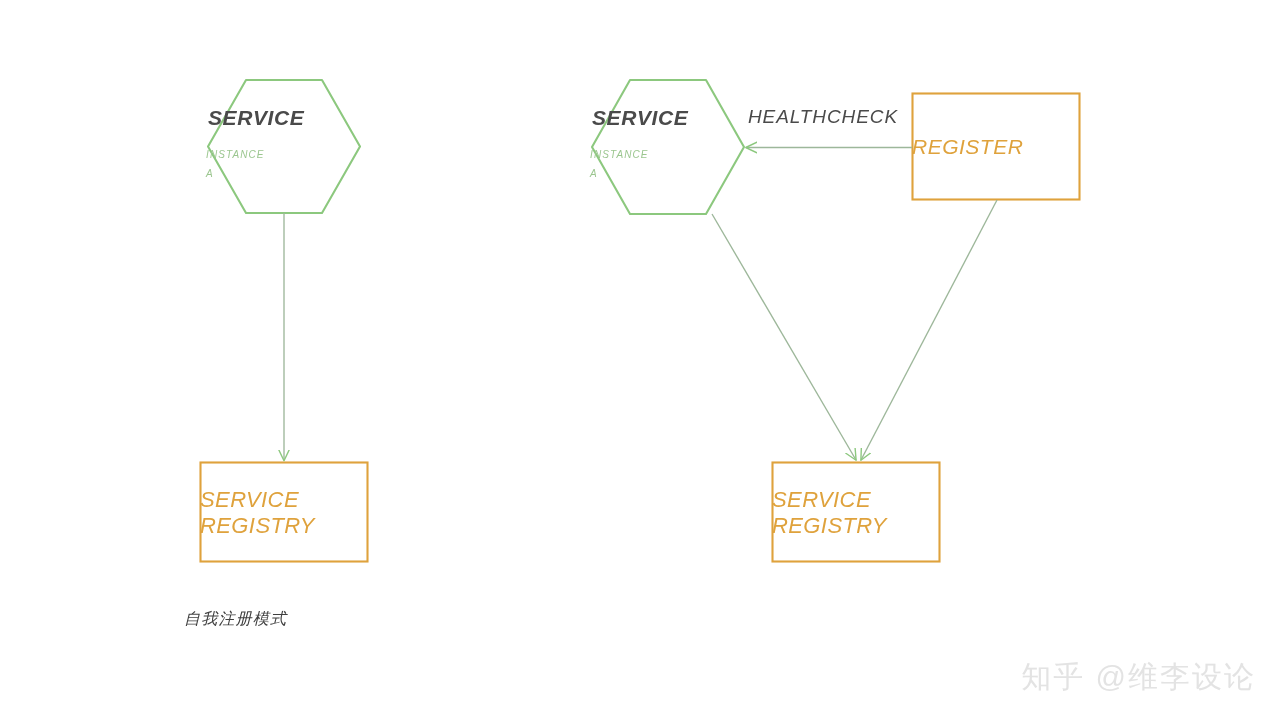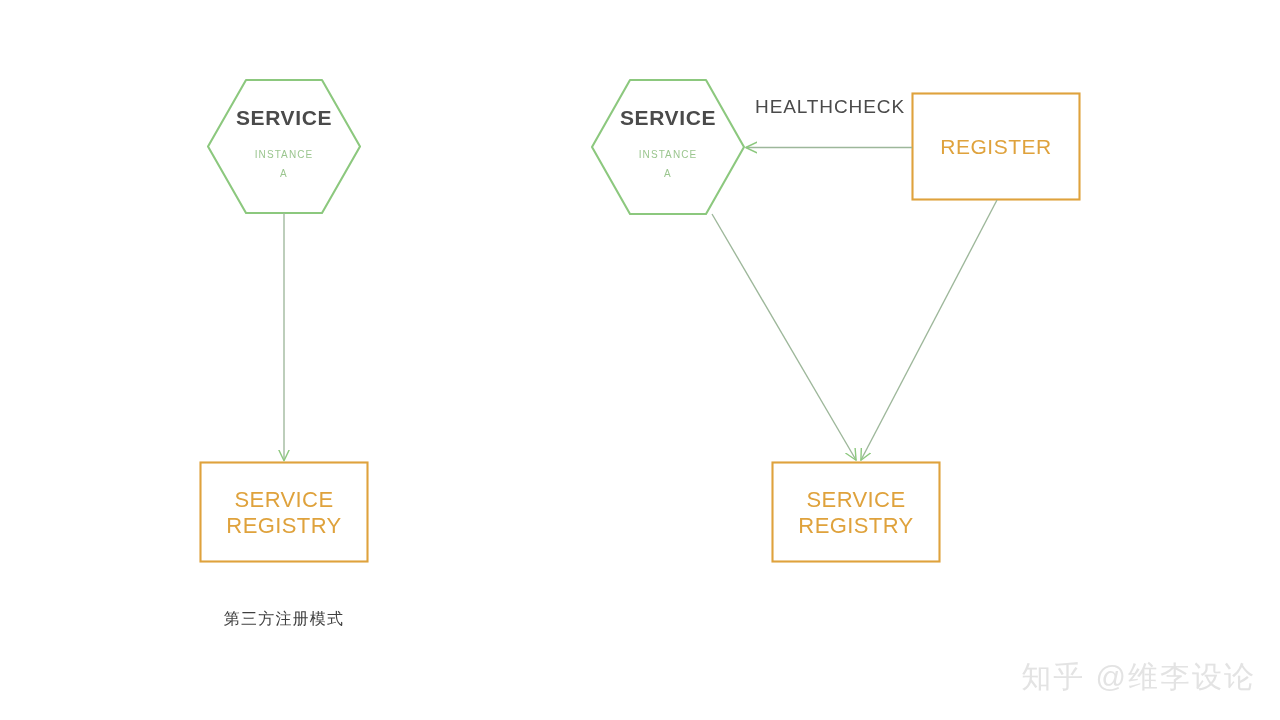--- a/index.html
+++ b/index.html
@@ -23,22 +23,23 @@
   }
   .diagram-svg {
     position: absolute;
     left: 0; top: 0;
     width: 1280px;
     height: 720px;
   }
   .txt {
     position: absolute;
     white-space: pre;
-    text-align: center;
+    text-align: left;
     line-height: 1.18;
+    font-style: italic;
   }
 
   
   .hex-title {
     font-size: 21px;
     font-weight: 700;
     color: #4a4a4a;
     letter-spacing: 0.6px;
   }
   .hex-sub {
@@ -125,29 +126,29 @@
   <div class="txt hex-title" style="left:208px; top:106px; width:152px;">SERVICE</div>
 
   <div class="txt hex-sub" style="left:206px; top:149px; width:156px;">INSTANCE</div>
 
   <div class="txt hex-sub" style="left:206px; top:168px; width:156px;">A</div>
 
   <div class="txt box-label-lg" style="left:200px; top:487px; width:168px;">SERVICE</div>
 
   <div class="txt box-label-lg" style="left:200px; top:513px; width:168px;">REGISTRY</div>
 
-  <div class="txt caption" style="left:184px; top:610px; width:200px;">第三方注册模式</div>
+  <div class="txt caption" style="left:184px; top:610px; width:200px;">自我注册模式</div>
 
   <div class="txt hex-title" style="left:592px; top:106px; width:152px;">SERVICE</div>
 
   <div class="txt hex-sub" style="left:590px; top:149px; width:156px;">INSTANCE</div>
 
   <div class="txt hex-sub" style="left:590px; top:168px; width:156px;">A</div>
 
-  <div class="txt edge-label" style="left:748px; top:96px; width:164px;">HEALTHCHECK</div>
+  <div class="txt edge-label" style="left:748px; top:106px; width:164px;">HEALTHCHECK</div>
 
   <div class="txt box-label" style="left:912px; top:135px; width:168px;">REGISTER</div>
 
   <div class="txt box-label-lg" style="left:772px; top:487px; width:168px;">SERVICE</div>
 
   <div class="txt box-label-lg" style="left:772px; top:513px; width:168px;">REGISTRY</div>
 
 
   <div class="watermark">知乎 @维李设论</div>
 

